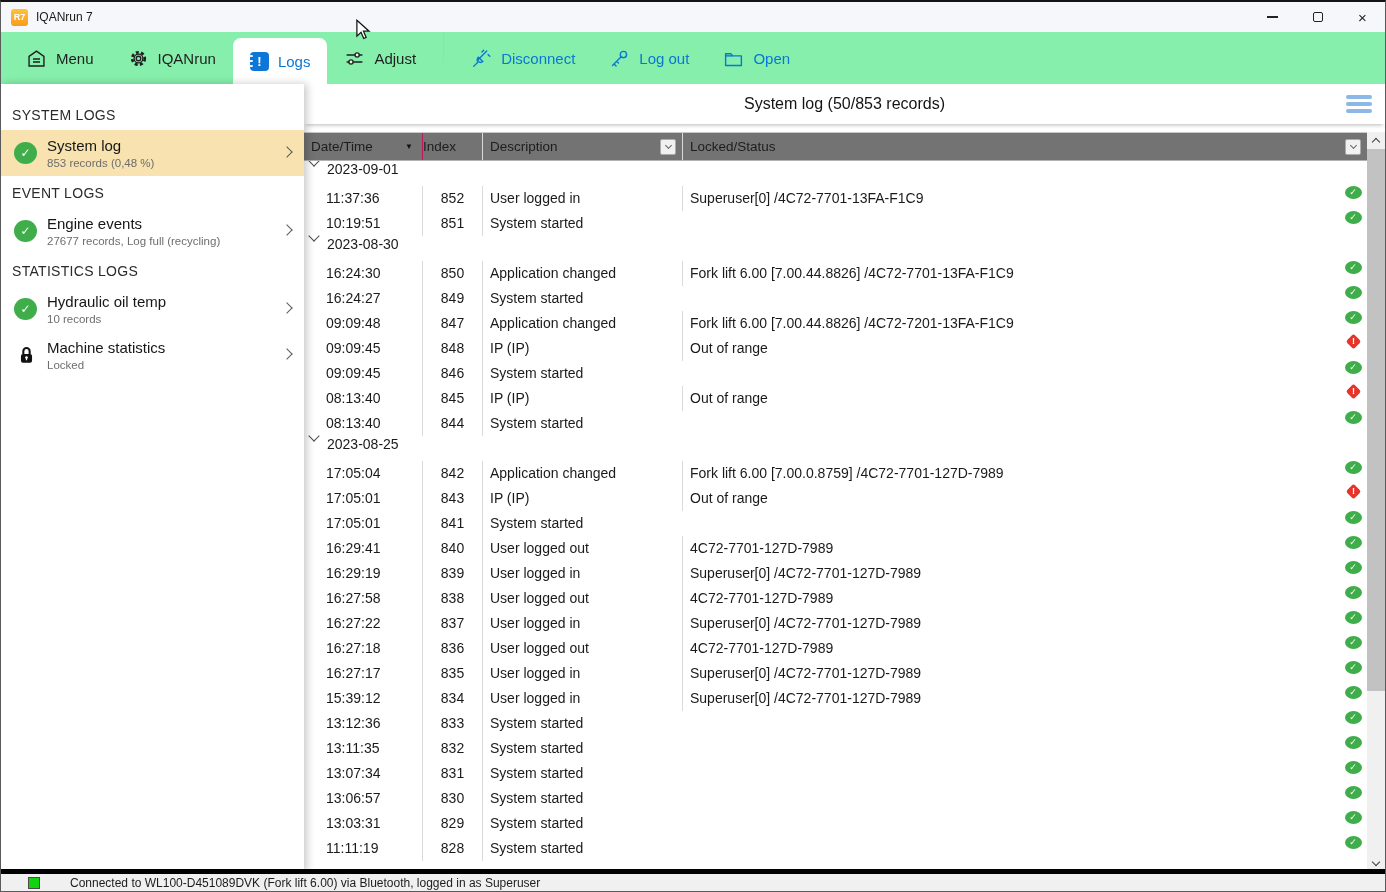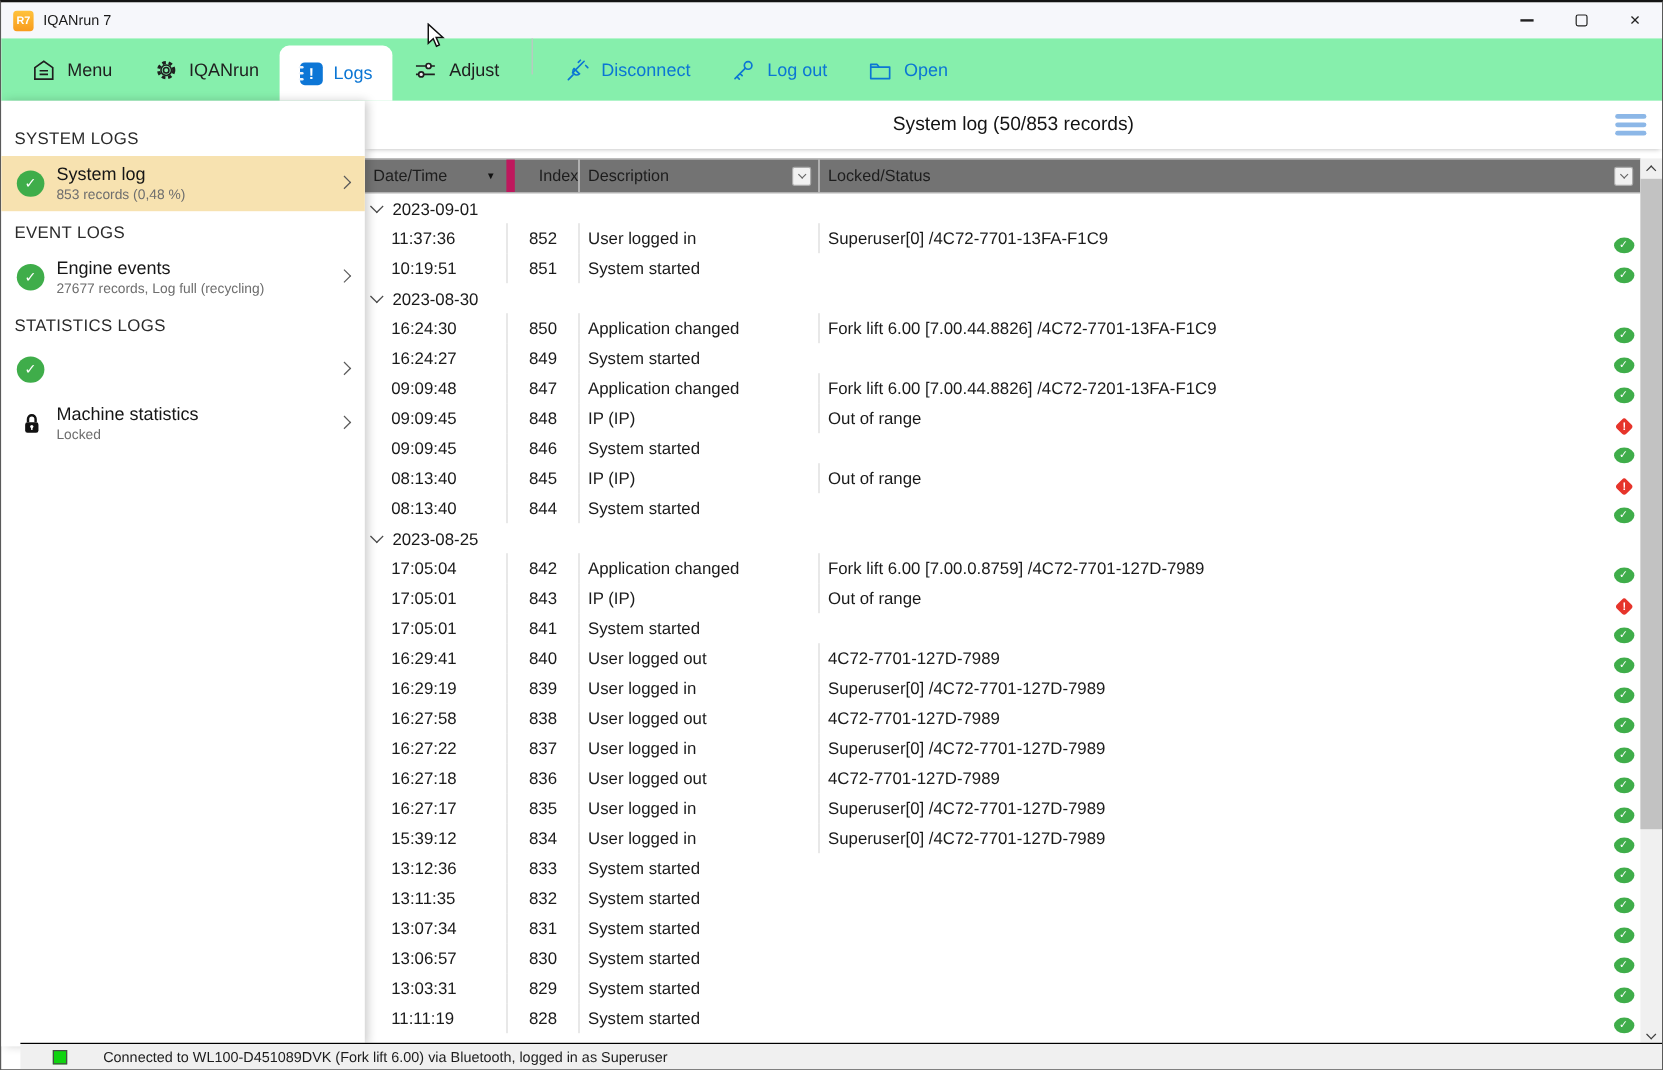--- a/index.html
+++ b/index.html
@@ -72,37 +72,37 @@
   .main-title { text-align:center; font-size:16px; line-height:40px; color:#141414; }
   .hamburger { position:absolute; right:13px; top:11px; width:26px; cursor:default; }
   .hamburger i { display:block; height:3.6px; background:#8cb7e7; border-radius:2px;
     margin-bottom:3.4px; }
 
   .table-header { position:absolute; top:48px; left:0; right:18px; height:29px;
     border-top:1px solid #c9c9c9; border-bottom:1px solid #b2b2b2;
     display:flex; font-size:13.5px; color:#1d1d1d; background:#737373; }
   .th { display:flex; align-items:center; position:relative; }
   .th-date  { width:118px; padding-left:7px; }
-  .th-index { width:60px;  justify-content:flex-end; border-left:7px solid #be185d; }
+  .th-index { width:60px;  justify-content:flex-start; border-left:1px solid #be185d; }
   .th-desc  { width:200px; padding-left:7px; border-left:1px solid #d9d9d9; }
   .th-value { flex:1; padding-left:7px; border-left:1px solid #d9d9d9; }
   .sort-arrow { position:absolute; right:9px; font-size:8px; color:#111; }
   .filter-btn { position:absolute; right:6px; width:16px; height:16px;
     background:#f1f1f1; border:1px solid #ababab; border-radius:2px;
     display:flex; align-items:center; justify-content:center; }
   .filter-btn b { width:5px; height:5px; border-right:1.3px solid #666;
     border-bottom:1.3px solid #666; transform:rotate(45deg); margin-top:-2px; }
 
   .table-body { position:absolute; top:77px; left:0; right:18px; height:711px;
     overflow:hidden; border-bottom:1px solid #cfcfcf; font-size:14px; }
-  .group-row { height:25px; display:flex; align-items:center; color:#1a1a1a; }
+  .group-row { height:25px; display:flex; align-items:flex-start; color:#1a1a1a; }
   .chev-down { width:8px; height:8px; border-right:1.4px solid #4c4c4c;
     border-bottom:1.4px solid #4c4c4c; transform:rotate(45deg);
     margin:-4px 9px 0 6px; }
-  .trow { height:25px; display:flex; align-items:flex-end; line-height:25px; }
+  .trow { height:25px; display:flex; align-items:flex-start; line-height:25px; }
   .c-date { width:118px; padding-left:22px; }
   .c-idx  { width:60px; text-align:center; border-left:1px solid #dadada; }
   .c-desc { width:200px; padding-left:7px; border-left:1px solid #dadada;
     white-space:nowrap; overflow:hidden; }
   .c-val  { flex:1; padding-left:7px; border-left:1px solid #dadada;
     white-space:nowrap; overflow:hidden; }
   .c-status { width:28px; display:flex; align-items:center; justify-content:center; }
   .icon-ok { width:17px; height:13px; border-radius:50%; background:#3fad4a;
     color:#fff; font-size:9px; font-weight:bold; display:flex;
     align-items:center; justify-content:center; }
@@ -119,22 +119,22 @@
   .vs-up { top:0; } .vs-down { bottom:0; }
   .vs-arrow b { width:6px; height:6px; border-right:1.5px solid #3c3c3c;
     border-bottom:1.5px solid #3c3c3c; display:block; }
   .vs-up b { transform:rotate(-135deg); margin-top:4px; }
   .vs-down b { transform:rotate(45deg); margin-bottom:4px; }
   .vs-thumb { position:absolute; left:0; top:17px; width:18px; height:542px;
     background:#c2c2c2; }
 
   
   .statusbar { position:absolute; left:0; right:0; bottom:0; height:22px;
-    background:#f0f0f0; border-top:1px solid #000000; display:flex;
-    align-items:center; z-index:6;margin-left:16px; }
+    background:#f0f0f0; border-top:5px solid #000000; display:flex;
+    align-items:center; z-index:6; }
   .status-dot { width:12px; height:12px; background:#10d410; margin-left:27px;
     border:1px solid #4a4a4a; }
   .status-text { font-size:12px; color:#1c1c1c; margin-left:30px; }
 </style>
 </head>
 <body>
 
 <div class="titlebar">
   <div class="app-logo">R7</div>
   <div class="app-title">IQANrun 7</div>
@@ -223,20 +223,24 @@
         <span class="ok-badge">✓</span>
         <div class="side-text">
           <div class="side-name">Engine events</div>
           <div class="side-detail">27677 records, Log full (recycling)</div>
         </div>
         <span class="chev-right"></span>
       </div>
       <div class="side-section-title">STATISTICS LOGS</div>
       <div class="side-item">
         <span class="ok-badge">✓</span>
+        <div class="side-text">
+          <div class="side-name">Hydraulic oil temp</div>
+          <div class="side-detail">10 records</div>
+        </div>
         <span class="chev-right"></span>
       </div>
       <div class="side-item">
         <span class="lock-wrap">
           <svg width="19" height="21" viewBox="0 0 24 26">
             <rect x="5" y="11" width="14" height="11" rx="2.5" fill="#111"></rect>
             <path d="M8 11 V7.5 a4 4 0 0 1 8 0 V11" fill="none" stroke="#111" stroke-width="2.6"></path>
             <circle cx="12" cy="15.5" r="1.7" fill="#fff"></circle>
             <rect x="11.2" y="16" width="1.6" height="3" fill="#fff"></rect>
           </svg>

